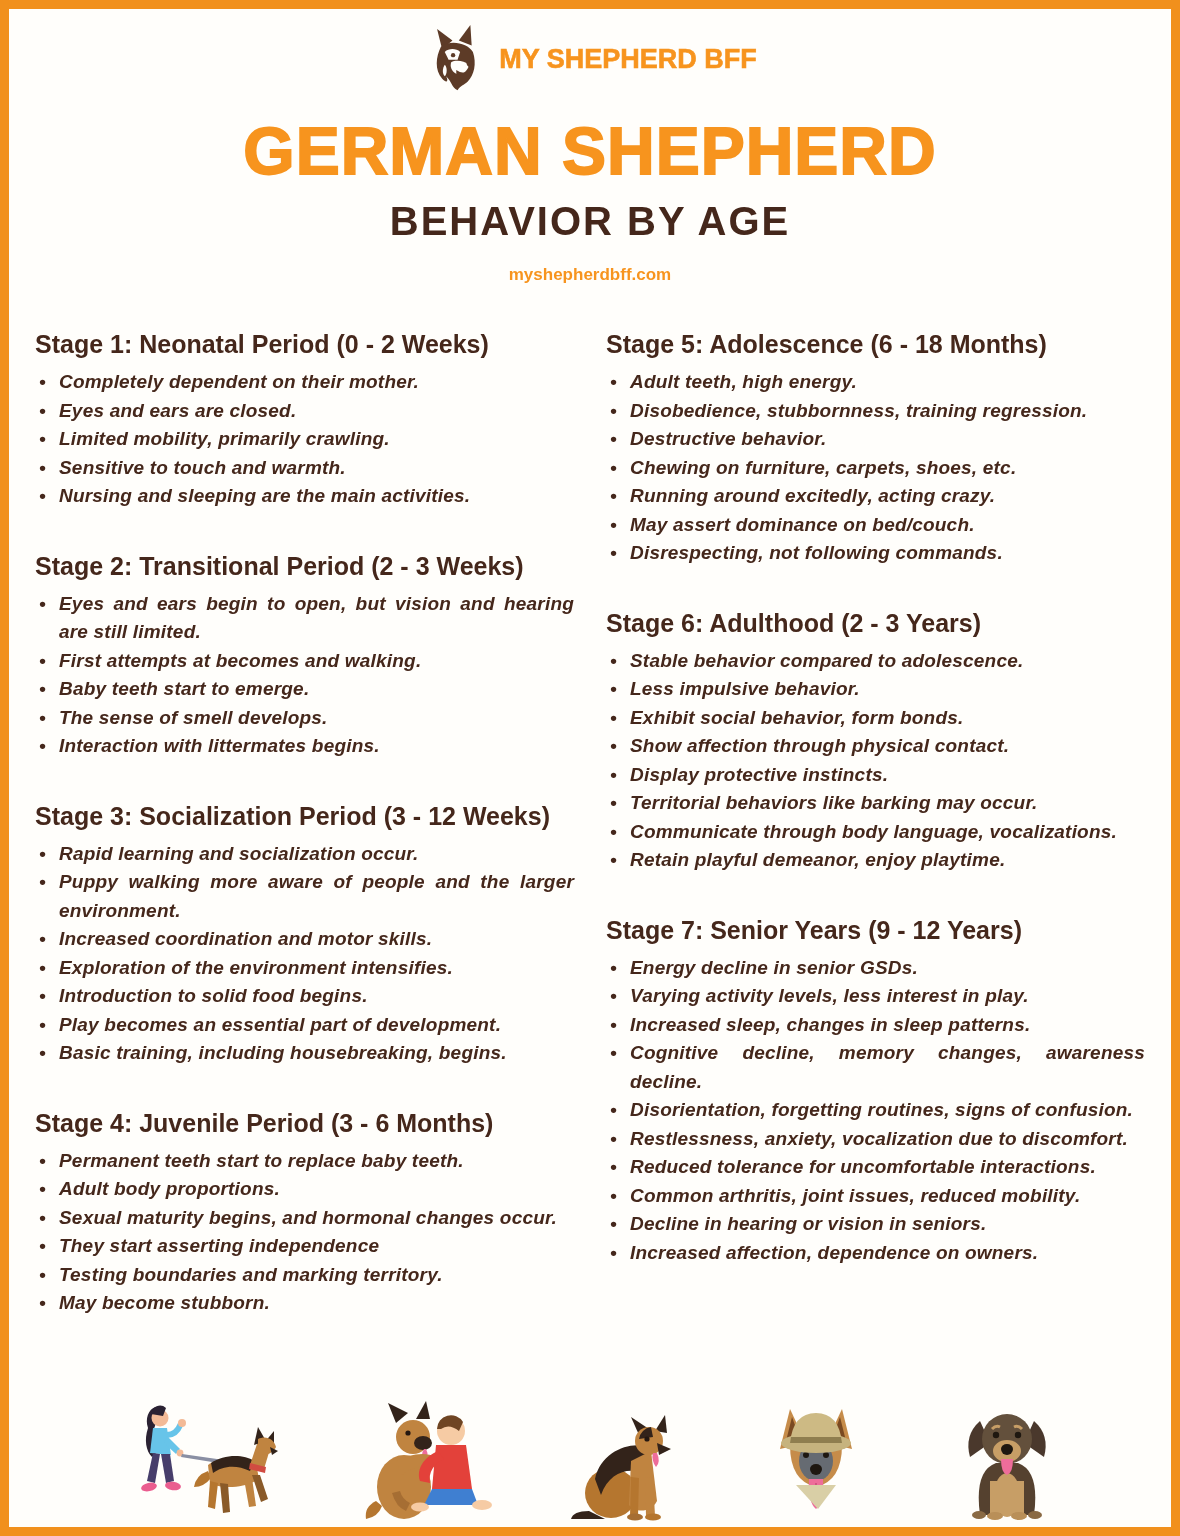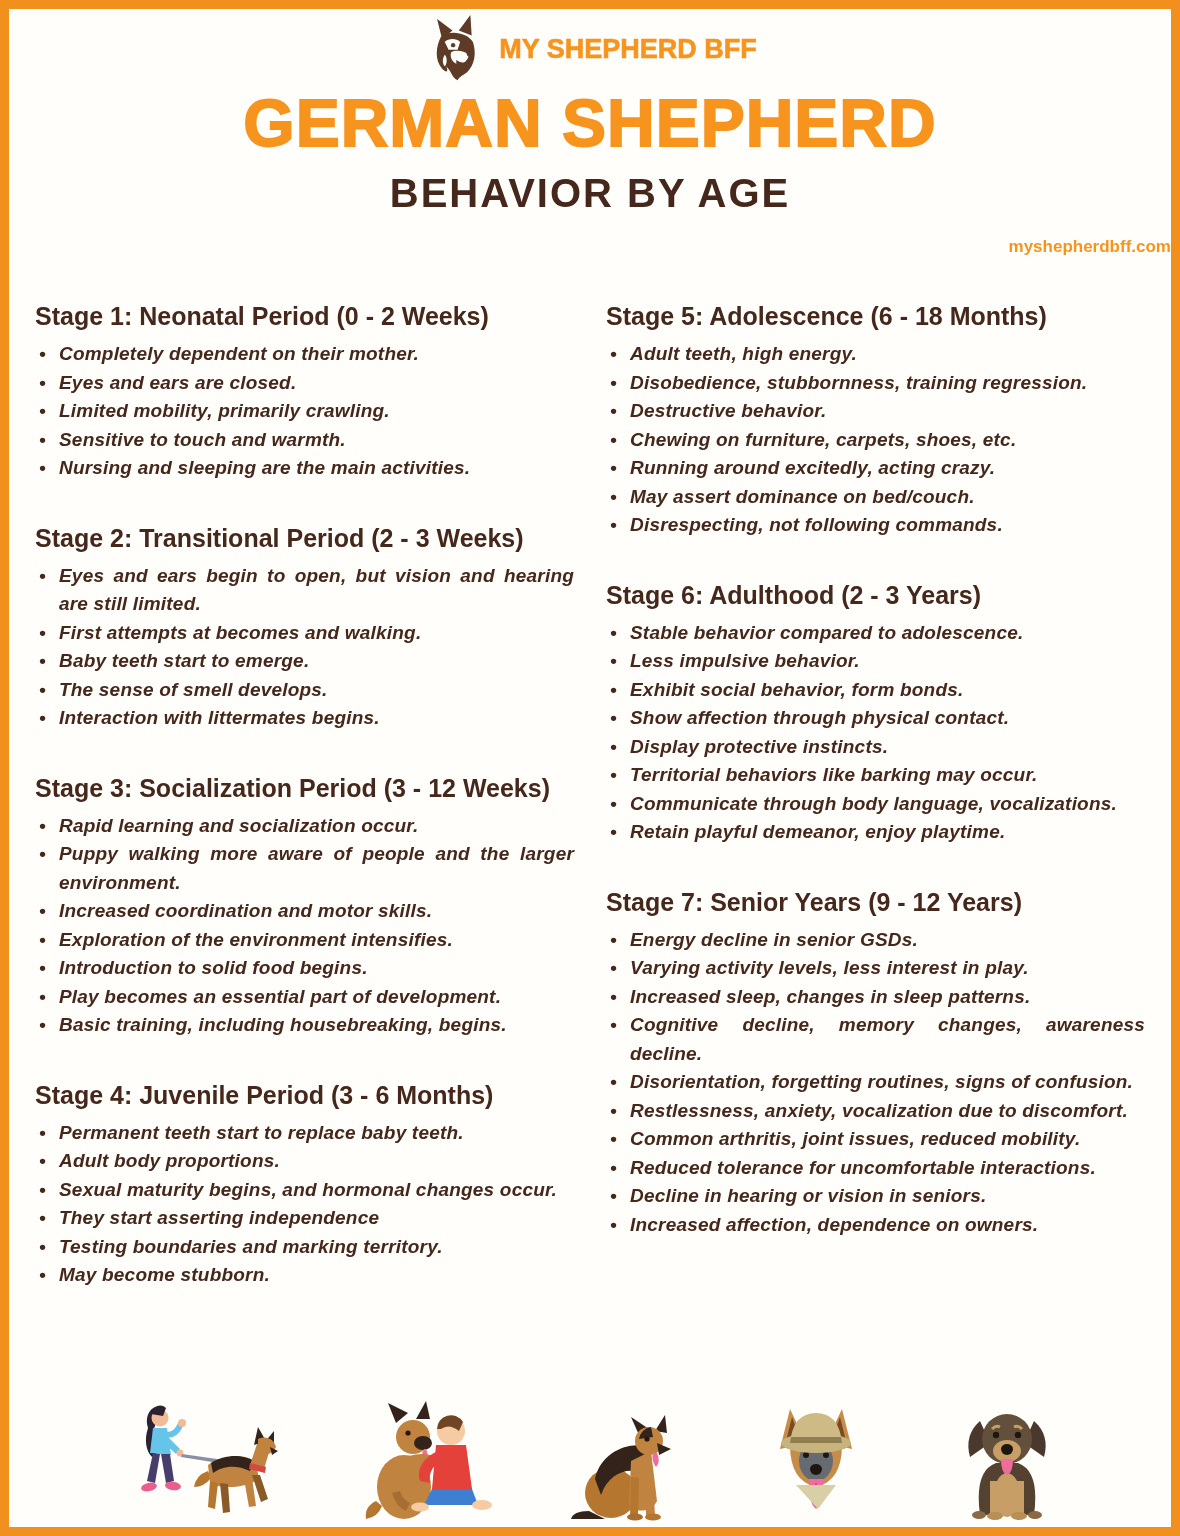--- a/index.html
+++ b/index.html
@@ -5,37 +5,37 @@
   html,body{margin:0;padding:0;}
   body{
     width:1180px;height:1536px;box-sizing:border-box;
     border:9px solid #F1901C;
     background:#FFFEFB;
     font-family:"Liberation Sans", sans-serif;
     overflow:hidden;
     display:flex;flex-direction:column;
   }
   
-  .header{text-align:center;}
+  .header{text-align:center;padding-top:10px;}
   .logo-row{display:flex;justify-content:center;align-items:center;gap:12px;height:80px;}
   .logo-icon svg{width:64px;height:72px;display:block;}
   .logo-text{
     color:#F7941E;font-weight:bold;font-size:27px;letter-spacing:0px;
     -webkit-text-stroke:0.6px #F7941E;
   }
   .title1{
     color:#F7941E;font-size:66px;font-weight:bold;letter-spacing:1px;
-    line-height:1.04;margin-top:0;
+    line-height:1.04;margin-top:18px;
     -webkit-text-stroke:1.8px #F7941E;
   }
   .title2{
     color:#45271B;font-size:40px;font-weight:bold;letter-spacing:2px;
     line-height:1.04;margin-top:15px;
   }
-  .site-url{color:#F7941E;font-weight:bold;font-size:17px;margin-top:23px;text-align:right;}
+  .site-url{color:#F7941E;font-weight:bold;font-size:17px;margin-top:23px;}
   
   .columns{
     display:grid;grid-template-columns:1fr 1fr;column-gap:42px;
     padding:0 26px;margin-top:44px;align-items:start;flex:0 0 auto;gap:32px;
   }
   .section{margin-bottom:40px;}
   .stage-title{
     color:#45271B;font-size:25px;font-weight:bold;line-height:30px;margin:0 0 9px 0;
   }
   .stage-bullets{margin:0;padding:0;list-style:none;}
@@ -158,22 +158,22 @@
       </div>
       <div class="section">
         <h2 class="stage-title">Stage 7: Senior Years (9 - 12 Years)</h2>
         <ul class="stage-bullets">
           <li>Energy decline in senior GSDs.</li>
           <li>Varying activity levels, less interest in play.</li>
           <li>Increased sleep, changes in sleep patterns.</li>
           <li>Cognitive decline, memory changes, awareness decline.</li>
           <li>Disorientation, forgetting routines, signs of confusion.</li>
           <li>Restlessness, anxiety, vocalization due to discomfort.</li>
+          <li>Reduced tolerance for uncomfortable interactions.</li>
           <li>Common arthritis, joint issues, reduced mobility.</li>
-          <li>Reduced tolerance for uncomfortable interactions.</li>
           <li>Decline in hearing or vision in seniors.</li>
           <li>Increased affection, dependence on owners.</li>
         </ul>
       </div>
     </div>
 </div>
 
 <div class="footer">
 
   <svg class="illus" width="170" height="122" viewBox="0 0 170 122">

